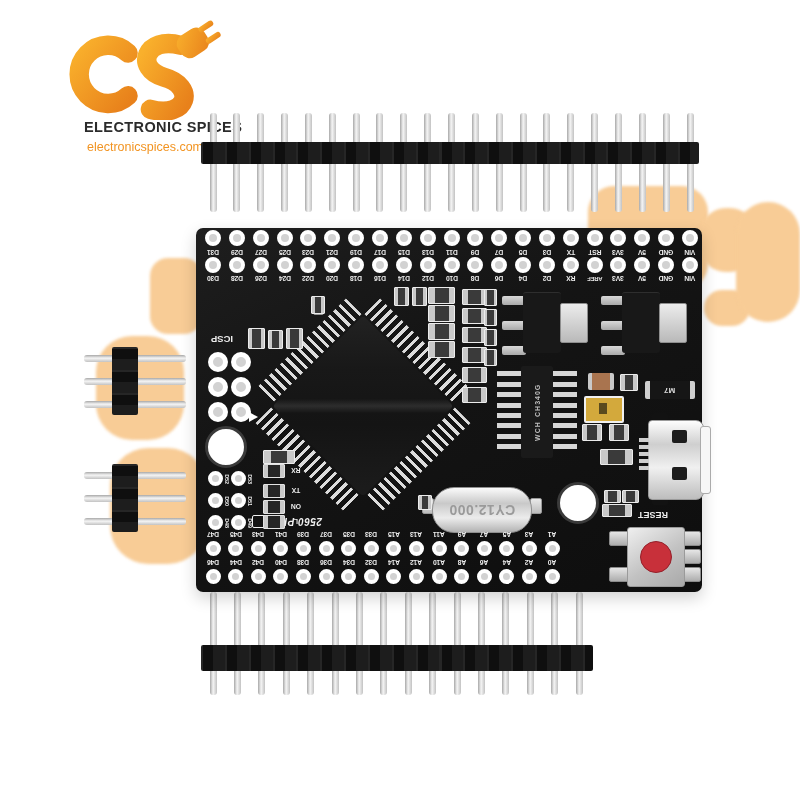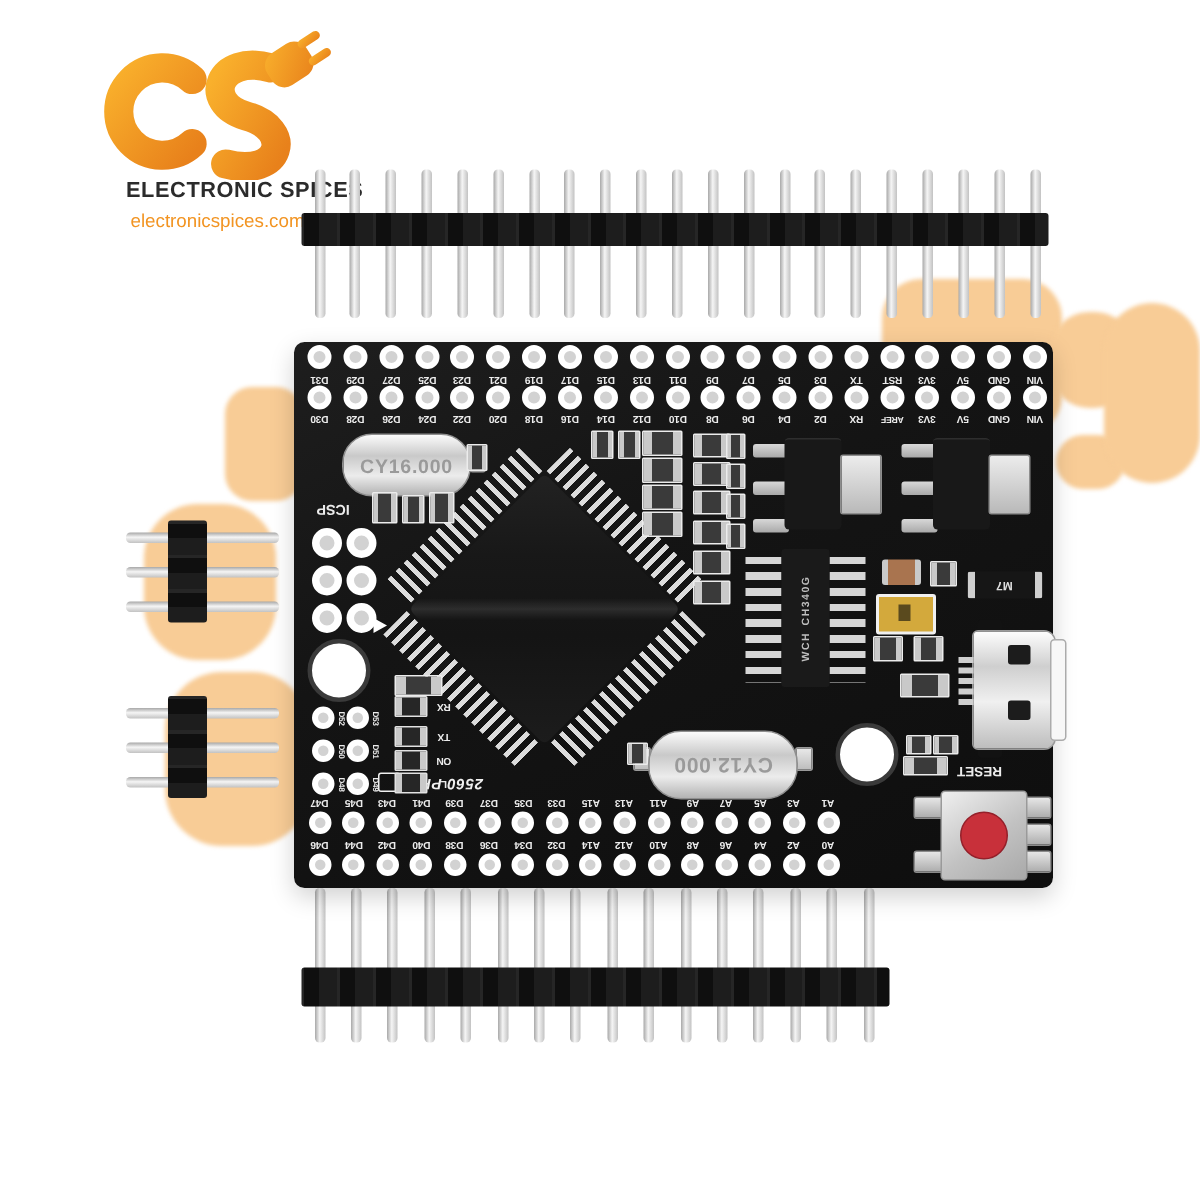--- a/index.html
+++ b/index.html
@@ -168,23 +168,20 @@
     </div>
   <div class="abs" id="hdr-left-b" style="left:0;top:0;">
       <div class="hpin" style="left: 84px; top: 472px; width: 102px;"></div>
       <div class="hpin" style="left: 84px; top: 495px; width: 102px;"></div>
       <div class="hpin" style="left: 84px; top: 518px; width: 102px;"></div>
       <div class="vstrip" style="left: 112px; top: 464px; width: 26px; height: 68px;"></div>
     </div>
 
   <div class="board"></div>
 
-  <div class="xtal" style="left:228px;top:289px;width:84px;height:40px;border-radius:20px;font-size:13px;">
-    <span>CY16.000</span>
-  </div>
   <div class="sil" style="left:313px;top:299px;width:9px;height:14px;"></div>
 
   <div class="slabel" style="left:222px;top:339px;font-size:9.5px;">ICSP</div>
   <div class="tri" style="left:249px;top:412px;"></div>
 
   <div class="hole" style="left:205px;top:426px;width:36px;height:36px;"></div>
   <div class="hole" style="left:557px;top:482px;width:36px;height:36px;"></div>
 
   <div class="mcu">
     <div class="mpins-h" style="top:0;"></div>

